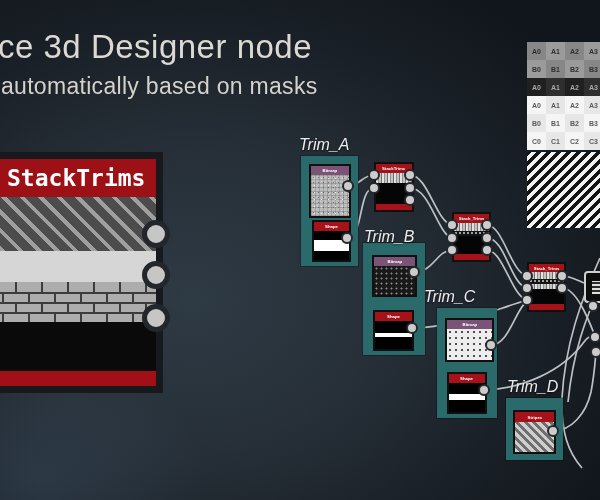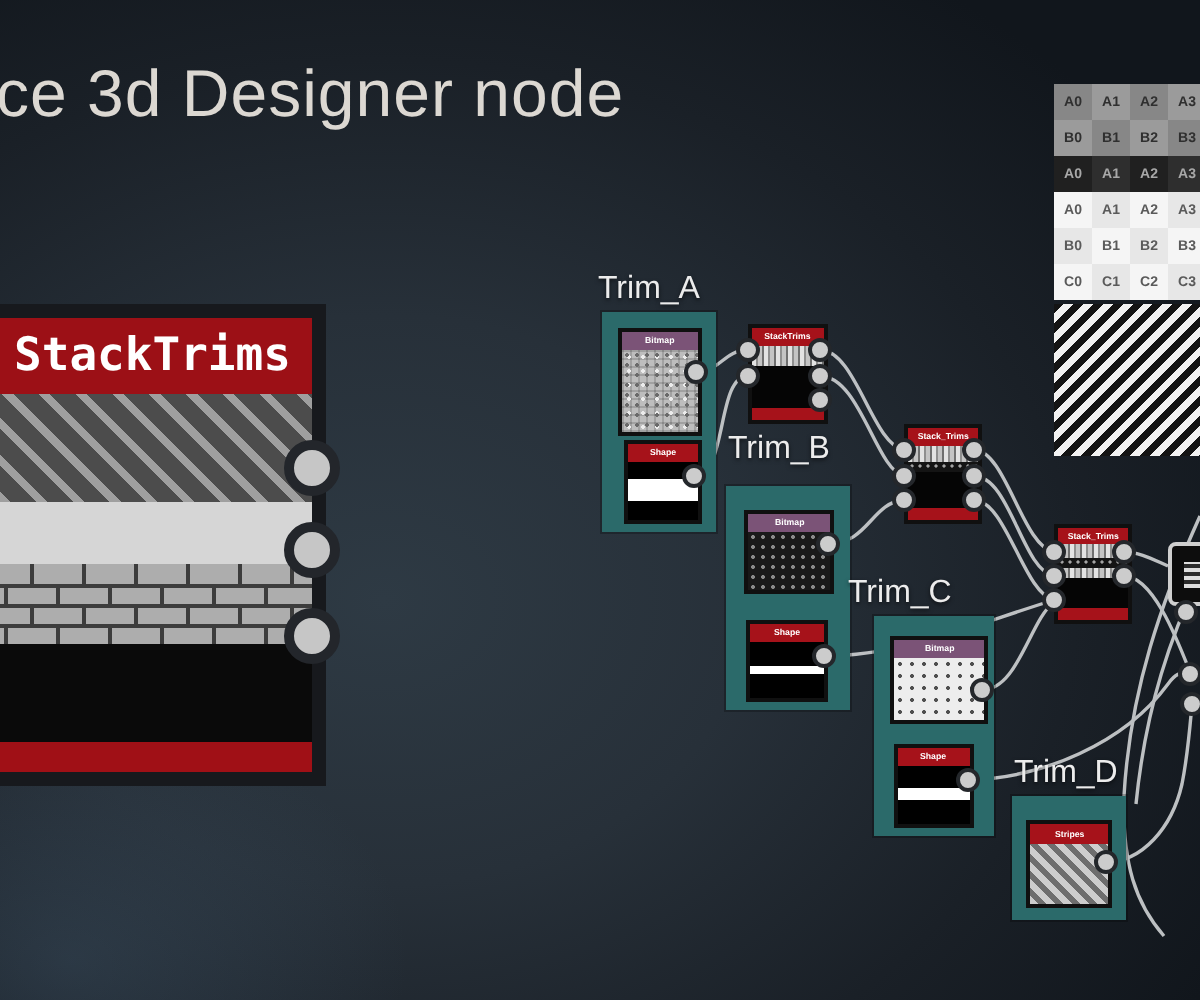--- a/index.html
+++ b/index.html
@@ -25,21 +25,21 @@
   .brick-row{height:8px;border-top:2px solid #3c3c3c;
         background:repeating-linear-gradient(90deg,#3c3c3c 0 2px,#adadad 2px 26px);}
   .brick-row.odd{background-position:13px 0;}
   .band-black{height:49px;background:#0a0a0a;}
   .band-redfoot{height:15px;background:#a01016;}
   .port-big{position:absolute;width:18px;height:18px;border-radius:50%;
         background:#c6c6c6;border:5px solid #23262b;}
   
   svg.wires{left:0;top:0;z-index:1;}
   .group{background:#2b6a6a;z-index:2;box-shadow:0 0 0 1px rgba(0,0,0,.25);}
-  .glabel{color:#ececec;font-size:16px;z-index:2;white-space:nowrap;text-shadow:0 1px 2px rgba(0,0,0,.6);}
+  .glabel{color:#ececec;font-size:16px;z-index:2;white-space:nowrap;text-shadow:0 1px 2px rgba(0,0,0,.6);font-style:italic;}
   .gnode,.snode{border:2px solid #101010;background:#000;display:flex;flex-direction:column;z-index:2;}
   .nhead{display:flex;align-items:center;justify-content:center;color:#fff;font-weight:bold;overflow:visible;}
   .nhead .t{font-size:7px;transform:scale(.62);white-space:nowrap;}
   .nhead.purple{background:#7b5377;}
   .nhead.red{background:#a6121a;}
   .body-fill{flex:1;}
   .tex-noise-light{background-color:#bdbdbd;
      background-image:radial-gradient(#6a6a6a .8px,transparent 1px),
        radial-gradient(#ececec .9px,transparent 1px),
        repeating-linear-gradient(0deg,rgba(0,0,0,.15) 0 1px,transparent 1px 4px),
@@ -97,20 +97,21 @@
       <path d="M484 390 C521 389 562 372 584 342 C589 335 591 337 595 337"></path>
       <path d="M553 431 C571 431 586 414 591 392 C594 377 595 363 596 352"></path>
       <path d="M562 276 C570 276 577 280 584 283"></path>
       <path d="M562 288 C576 288 588 318 595 336"></path>
       <path d="M600 258 C581 300 565 345 562 398 C561 432 568 452 582 468"></path>
       <path d="M600 287 C586 317 573 352 568 402"></path>
     </g>
   </svg>
 
   <div class="abs title-1">ce 3d Designer node</div>
+  <div class="abs title-2">automatically based on masks</div>
 
   <div class="abs hero">
     <div class="hero-head">StackTrims</div>
     <div class="band-diag"></div>
     <div class="band-light"></div>
     <div class="band-bricks">
       <div class="brick-row" style="border-top:none;height:10px"></div>
       <div class="brick-row odd"></div>
       <div class="brick-row"></div>
       <div class="brick-row odd"></div>
@@ -161,21 +162,21 @@
     </div>
   </div>
   <div class="abs hazard"></div>
 
   <div class="abs group" style="left:301px;top:156px;width:57px;height:110px"></div>
   <div class="abs group" style="left:363px;top:243px;width:62px;height:112px"></div>
   <div class="abs group" style="left:437px;top:308px;width:60px;height:110px"></div>
   <div class="abs group" style="left:506px;top:398px;width:57px;height:62px"></div>
 
   <div class="abs glabel" style="left:299px;top:136px">Trim_A</div>
-  <div class="abs glabel" style="left:364px;top:216px">Trim_B</div>
+  <div class="abs glabel" style="left:364px;top:228px">Trim_B</div>
   <div class="abs glabel" style="left:424px;top:288px">Trim_C</div>
   <div class="abs glabel" style="left:507px;top:378px">Trim_D</div>
 
   <div class="abs gnode" style="left:309px;top:164px;width:38px;height:50px">
     <div class="nhead purple" style="height:9px">
         <span class="t">Bitmap</span>
       </div>
     <div class="body-fill tex-noise-light"></div>
   </div>
   <div class="abs gnode" style="left:312px;top:220px;width:35px;height:38px">

